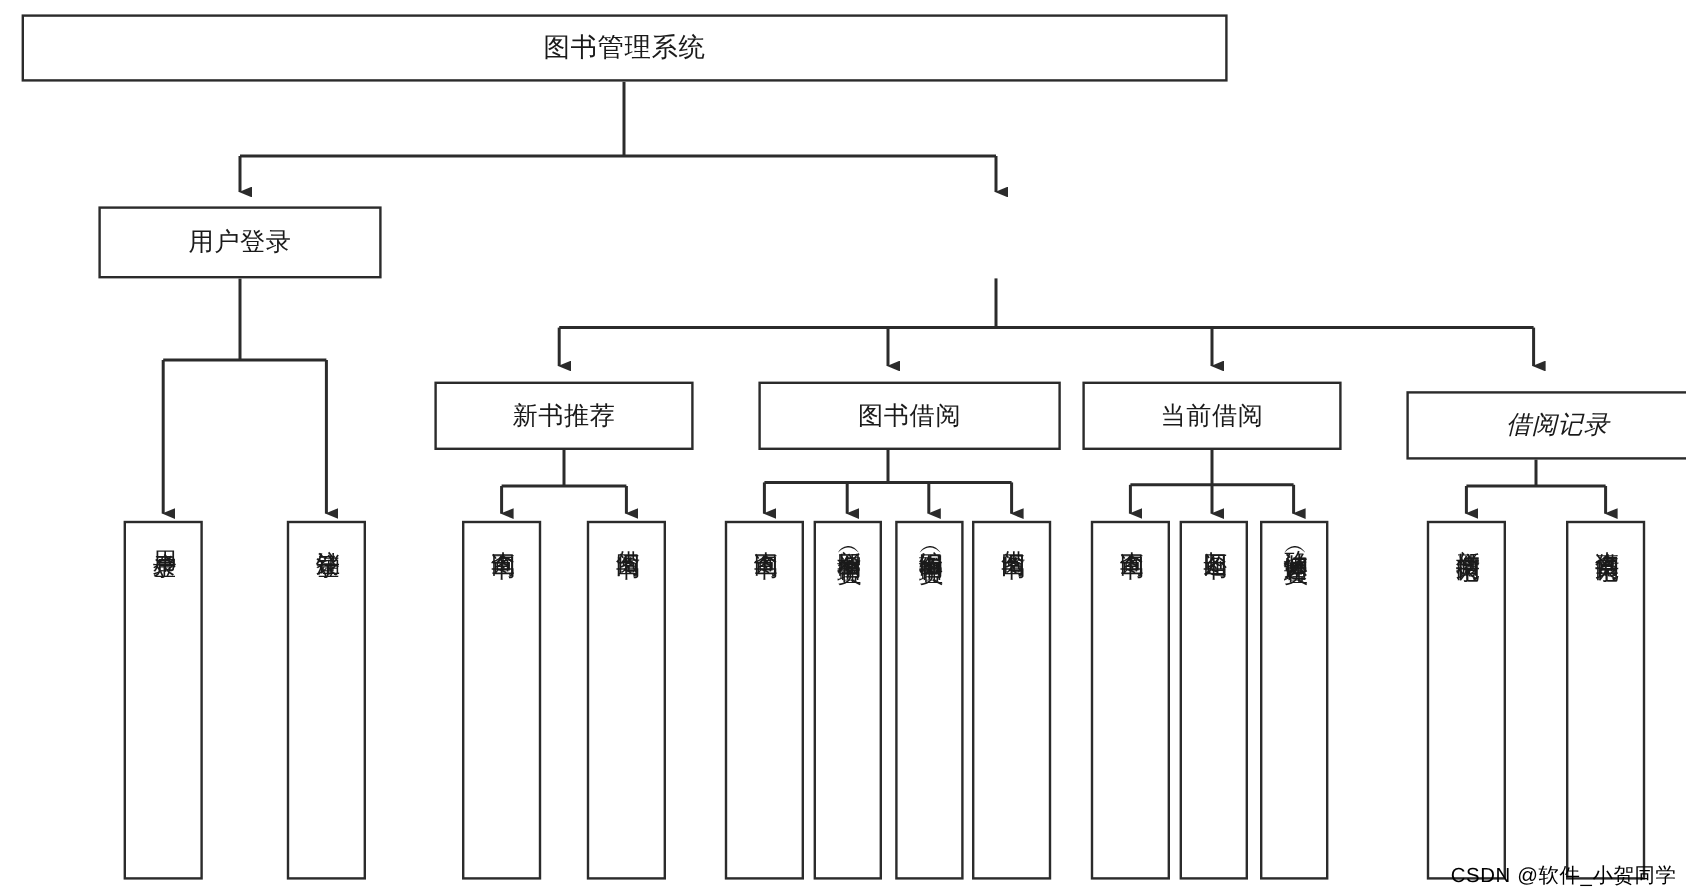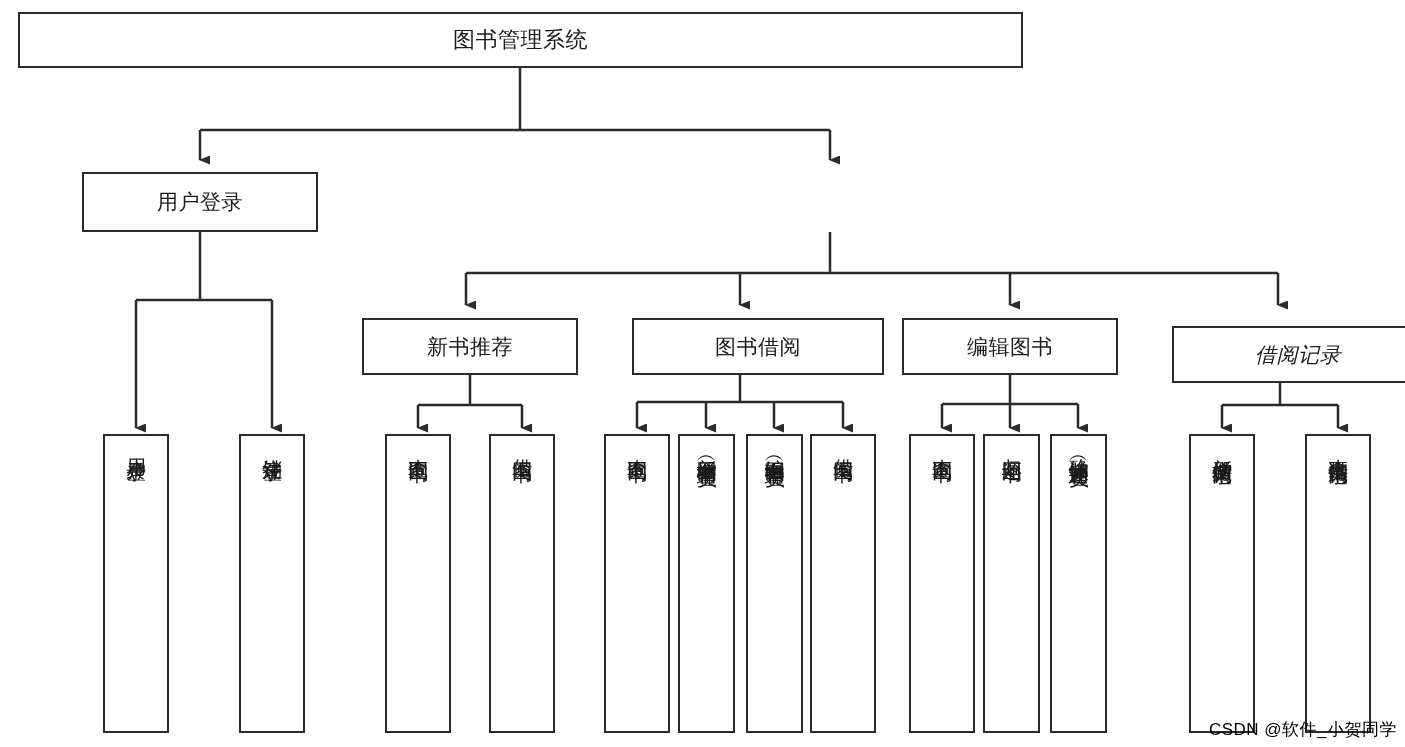--- a/index.html
+++ b/index.html
@@ -141,21 +141,21 @@
 
   <div class="node horiz" style="left:362px; top:318px; width:216px; height:57px;">
     <span class="node-label">新书推荐</span>
   </div>
 
   <div class="node horiz" style="left:632px; top:318px; width:252px; height:57px;">
     <span class="node-label">图书借阅</span>
   </div>
 
   <div class="node horiz" style="left:902px; top:318px; width:216px; height:57px;">
-    <span class="node-label">编辑图书</span>
+    <span class="node-label">当前借阅</span>
   </div>
 
   <div class="node horiz" style="left:1172px; top:326px; width:252px; height:57px;font-style:italic;">
     <span class="node-label">借阅记录</span>
   </div>
 
   <div class="node vert" style="left:103px; top:434px; width:66px; height:299px;">
     <span class="node-label">用户登录</span>
   </div>
 

